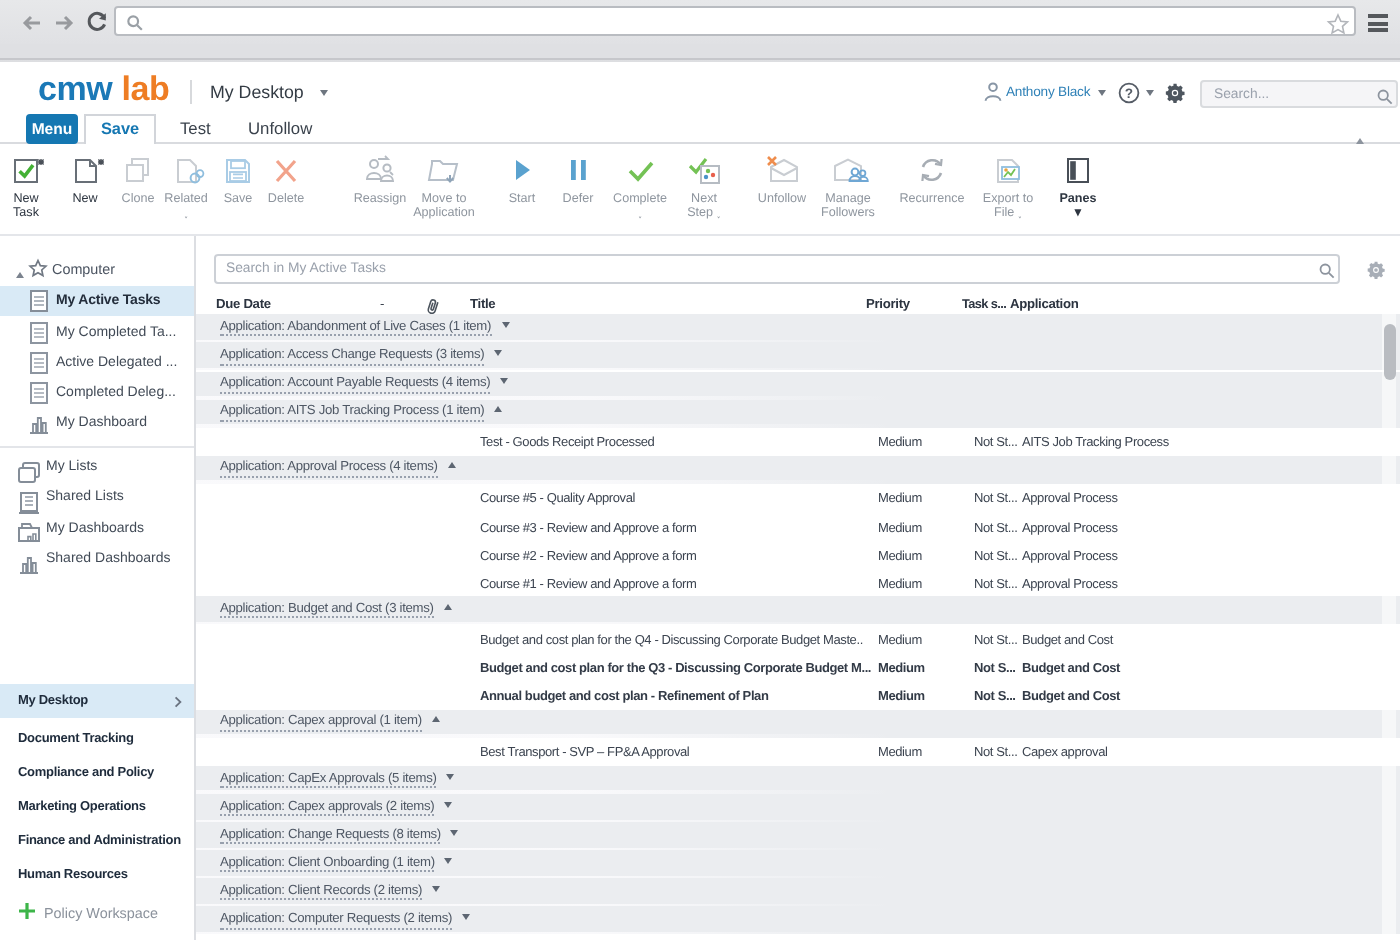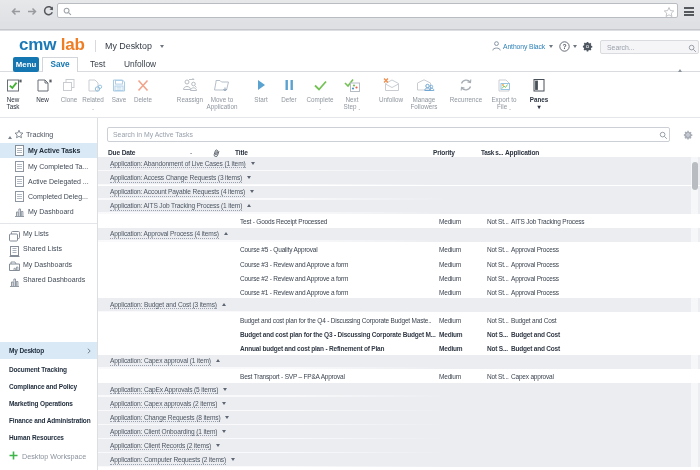--- a/index.html
+++ b/index.html
@@ -295,21 +295,21 @@
       <div class="lb on" style="font-weight:bold">Panes<br>▾</div>
     </div>
   </div>
 
   <div id="sidebar">
 
     <div class="abs gcar up" style="left:8px;top:18px;border-bottom-color:#7b838e"></div>
     <svg class="abs" style="left:14px;top:11px" width="10" height="10" viewBox="0 0 24 24">
       <path d="M12 3 L14.8 9.2 L21.5 9.9 L16.5 14.4 L17.9 21 L12 17.6 L6.1 21 L7.5 14.4 L2.5 9.9 L9.2 9.2 Z" fill="none" stroke="#707883" stroke-width="2"></path>
     </svg>
-    <div class="sb-row" style="left:26px;top:12px;font-size:7.2px;color:#4a5360">Tracking</div>
+    <div class="sb-row" style="left:26px;top:12px;font-size:7.2px;color:#4a5360">Computer</div>
 
     <div class="sb-row sb-sel" style="top:24.5px;height:15.5px"></div>
     <svg class="abs" style="left:15px;top:27px" width="9" height="11" viewBox="0 0 9 11">
       <rect x="0.5" y="0.5" width="8" height="10" fill="#fff" stroke="#858e99" stroke-width="1"></rect>
       <path d="M2 3.5 h5 M2 5.5 h5 M2 7.5 h5" stroke="#b0b7bf" stroke-width="1"></path>
     </svg>
     <div class="sb-row" style="left:28px;top:28.5px;color:#242e3c;font-weight:bold;letter-spacing:-0.1px">My Active Tasks</div>
     <svg class="abs" style="left:15px;top:43px" width="9" height="11" viewBox="0 0 9 11">
       <rect x="0.5" y="0.5" width="8" height="10" fill="#fff" stroke="#8d95a0" stroke-width="1"></rect>
       <path d="M2 3.5 h5 M2 5.5 h5 M2 7.5 h5" stroke="#b6bcc4" stroke-width="1"></path>
@@ -359,21 +359,21 @@
       <path d="M0.8 0.7 L3.2 3 L0.8 5.3" stroke="#6a7380" stroke-width="0.9" fill="none"></path>
     </svg>
     <div class="sb-row sb-ws" style="left:9px;top:248px">Document Tracking</div>
     <div class="sb-row sb-ws" style="left:9px;top:265px">Compliance and Policy</div>
     <div class="sb-row sb-ws" style="left:9px;top:282px">Marketing Operations</div>
     <div class="sb-row sb-ws" style="left:9px;top:299px">Finance and Administration</div>
     <div class="sb-row sb-ws" style="left:9px;top:316px">Human Resources</div>
     <svg class="abs" style="left:9px;top:333px" width="9" height="9" viewBox="0 0 9 9">
       <path d="M4.5 0.5 V8.5 M0.5 4.5 H8.5" stroke="#3db549" stroke-width="1.6"></path>
     </svg>
-    <div class="sb-row" style="left:22px;top:334px;color:#8b929c;font-size:7.2px">Desktop Workspace</div>
+    <div class="sb-row" style="left:22px;top:334px;color:#8b929c;font-size:7.2px">Policy Workspace</div>
   </div>
 
   <div id="main">
     <div id="searchbox">
       <div class="ph">Search in My Active Tasks</div>
       <svg class="abs" style="left:551px;top:3px" width="9" height="9" viewBox="0 0 10 10">
         <circle cx="4" cy="4" r="2.6" stroke="#8d949e" stroke-width="1" fill="none"></circle>
         <path d="M6 6 L8.7 8.7" stroke="#8d949e" stroke-width="1"></path>
       </svg>
     </div>

